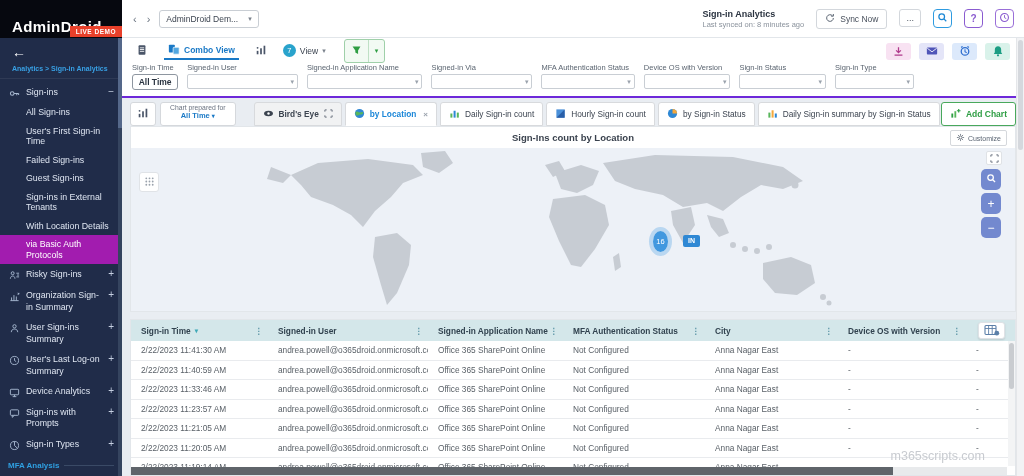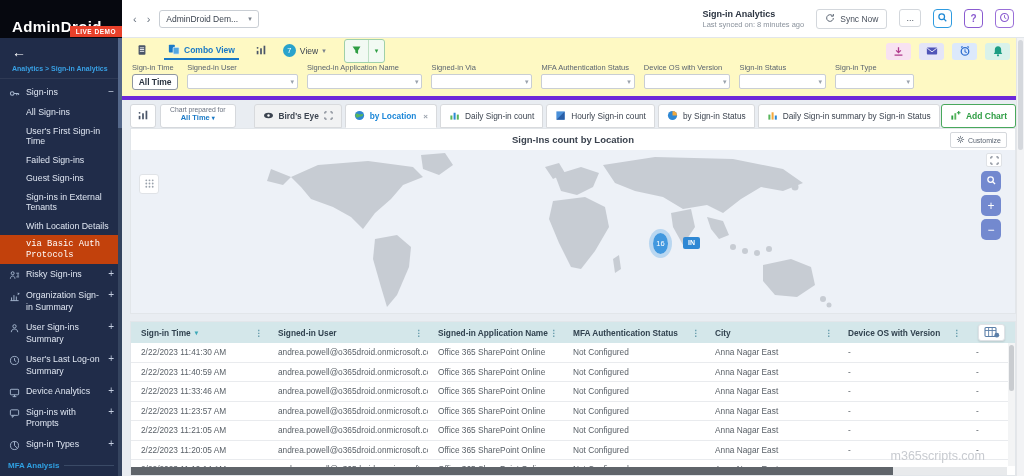--- a/index.html
+++ b/index.html
@@ -16,21 +16,21 @@
                 font-size:6.5px; font-weight:bold; padding:2px 6px; letter-spacing:.5px; }
   .back-row { padding:7px 12px 3px; font-size:14px; color:#fff; line-height:1; }
   .crumb { padding:3px 12px 6px; font-size:7px; font-weight:bold; color:#38a0e4;
            border-bottom:1px solid rgba(255,255,255,.07); }
   .nav { font-size:8.8px; padding-top:3px; }
   .nav-parent { display:flex; align-items:flex-start; gap:6px; padding:5px 8px 4px; cursor:pointer; }
   .nav-ic { width:12px; min-width:12px; display:inline-flex; justify-content:center; margin-top:1px; }
   .nav-lb { line-height:1.3; }
   .plus { margin-left:auto; color:#c6d0e2; font-size:10px; line-height:1; }
   .nav-child { padding:4px 6px 4px 26px; cursor:pointer; line-height:1.2; }
-  .nav-child.selected { background:#c2410c; color:#fff;font-family:Liberation Mono, monospace; }
+  .nav-child.selected { background:#a21caf; color:#fff; }
   .nav-section { color:#2f9fe0; font-weight:bold; font-size:8px; padding:6px 8px 3px;
                  display:flex; align-items:center; gap:5px; }
   .nav-section:after { content:""; flex:1; height:1px; background:#3a4a66; }
   .side-scroll { position:absolute; right:0; top:38px; bottom:0; width:4px; background:#35445f; }
   .side-thumb { width:100%; height:90px; background:#55688a; }
 
   
   .main { flex:1; display:flex; flex-direction:column; min-width:0; background:#e9edf2; position:relative; }
 
   .topbar { background:#fff; height:38px; min-height:38px; display:flex; align-items:center;
@@ -49,21 +49,21 @@
               color:#4a525e; display:flex; gap:5px; align-items:center; background:#fff; cursor:pointer; }
   .more-btn { border:1px solid #d3d7dc; border-radius:3px; padding:3px 6px; font-size:9px;
               color:#4a525e; background:#fff; cursor:pointer; }
   .icon-btn { width:19px; height:19px; border-radius:4px; display:flex; align-items:center;
               justify-content:center; background:#fff; cursor:pointer; }
   .icon-btn.search { border:1.5px solid #2e9be0; }
   .icon-btn.help { border:1.5px solid #8a5bd0; color:#8a5bd0; font-weight:bold; font-size:10px; }
   .icon-btn.history { border:1.5px solid #9a6fd8; }
 
   
-  .filter-band { background:#fef9c3; padding:3px 10px 6px; position:relative; border-bottom:4px solid #6d28d9; }
+  .filter-band { background:#ffffff; padding:3px 10px 6px; position:relative; border-bottom:2px solid #6d28d9; }
   .view-tabs { display:flex; align-items:center; gap:12px; height:19px; }
   .vtab { display:flex; align-items:center; gap:4px; padding:2px 4px; font-size:8.5px;
           color:#3c4450; cursor:pointer; height:19px; }
   .vtab.active { color:#1a79c6; font-weight:bold; border-bottom:2px solid #1a79c6; }
   .views-pill { display:flex; align-items:center; gap:4px; font-size:8.5px; color:#3c4450; cursor:pointer; }
   .views-count { width:13px; height:13px; border-radius:50%; background:#29a3cc; color:#fff;
                  font-size:7.5px; display:flex; align-items:center; justify-content:center; }
   .funnel-btn { display:flex; border:1px solid #9fd0a9; border-radius:3px; background:#f2faf3;
                 margin-left:6px; cursor:pointer; }
   .funnel-half { padding:2px 6px; display:flex; align-items:center; }

